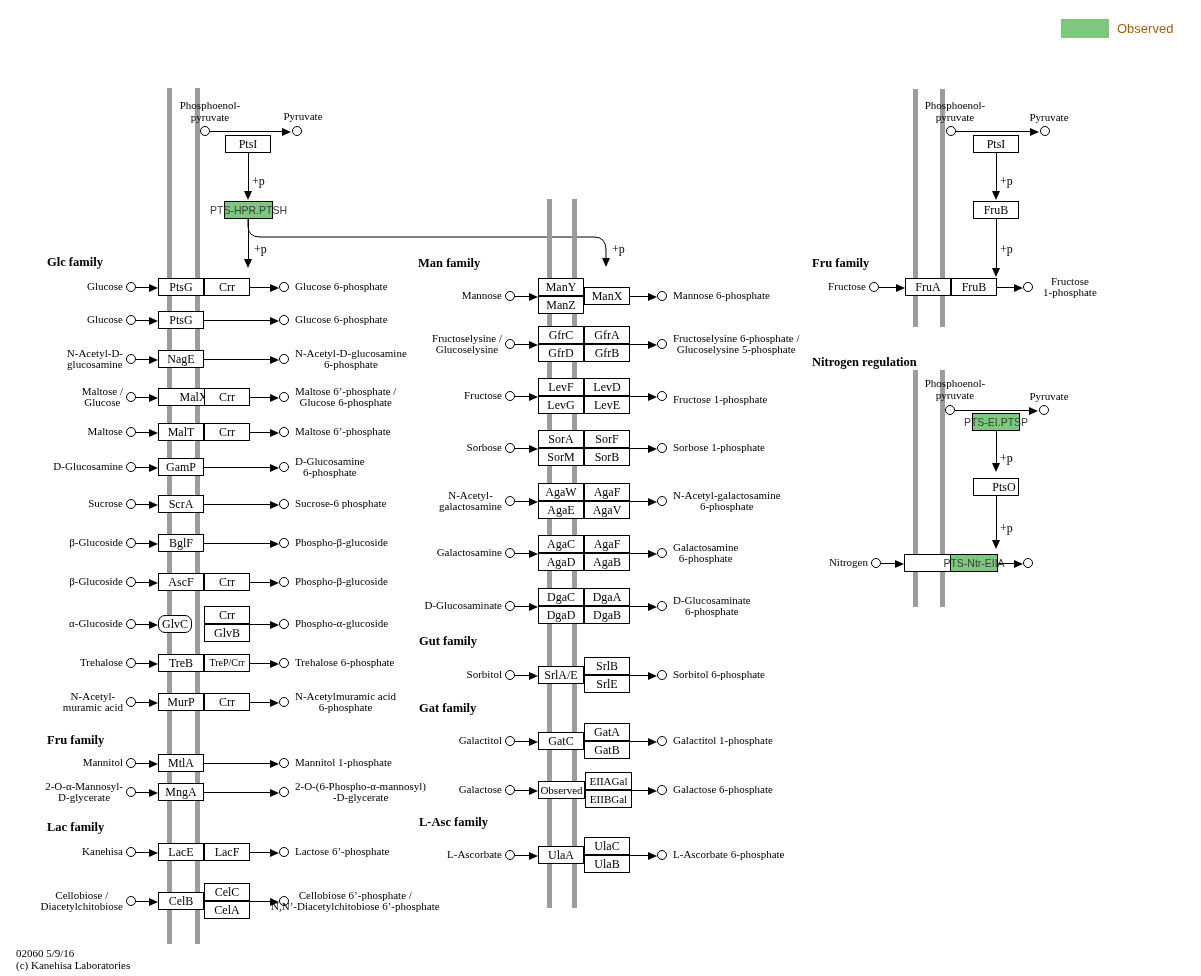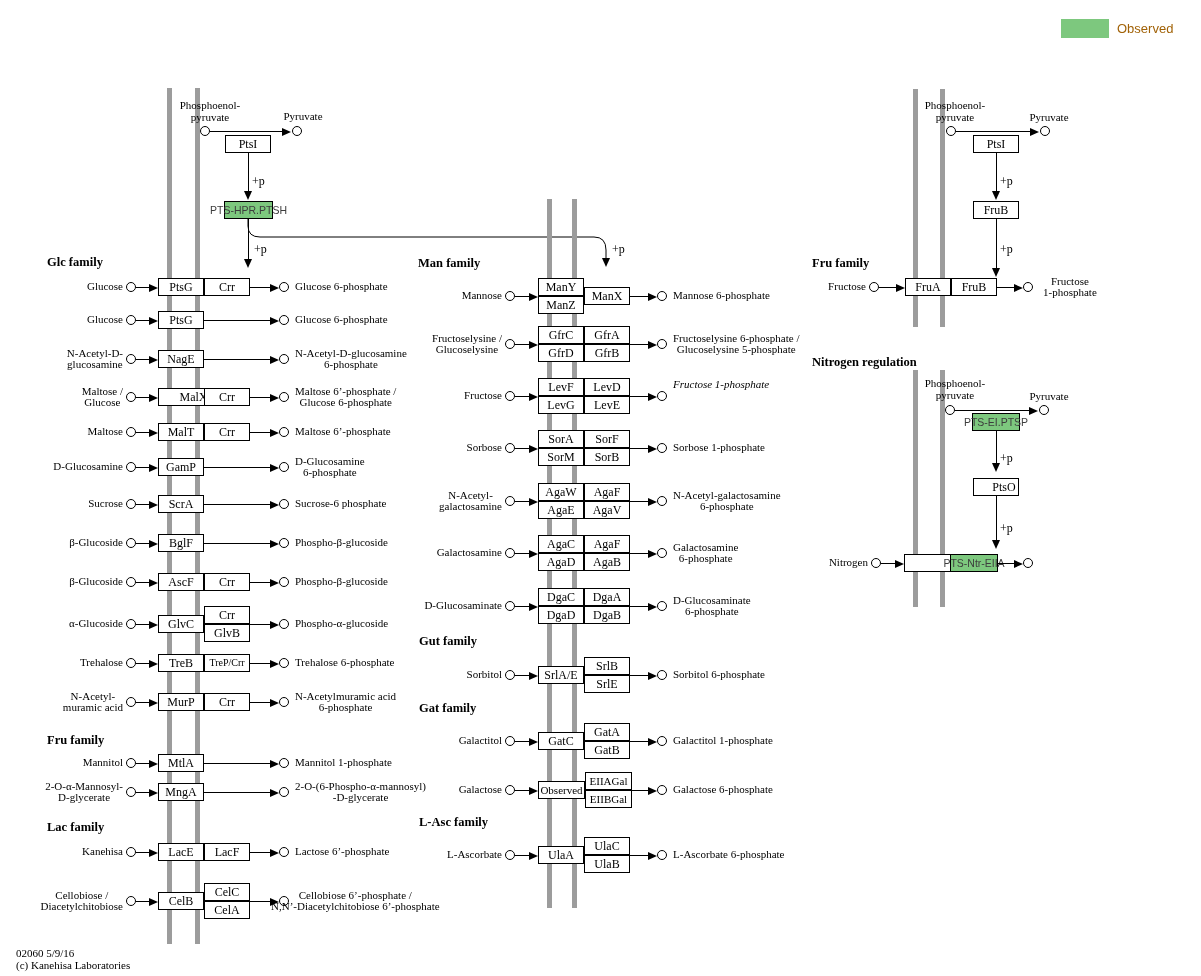--- a/index.html
+++ b/index.html
@@ -179,21 +179,21 @@
       <div class="cmpd" style="left: 279px; top: 577px;"></div>
       <div class="lbl c" style="left: 295px; top: 576.25px;">
         <div>Phospho-β-glucoside</div>
       </div>
       <div class="lbl c" style="right: 1078px; top: 618.25px; text-align: center;">
         <div>α-Glucoside</div>
       </div>
       <div class="cmpd" style="left: 126px; top: 619px;"></div>
       <div class="hl" style="left: 136px; top: 624px; width: 14px;"></div>
       <div class="ar" style="left: 149px; top: 620.5px;"></div>
-      <div class="gbox" style="left: 158px; top: 615px; width: 46px; height: 18px;">GlvC</div>
+      <div class="gbox" style="left: 158px; top: 615px; width: 34px; height: 18px; border-radius: 7px;">GlvC</div>
       <div class="gbox" style="left: 204px; top: 606px; width: 46px; height: 18px;">Crr</div>
       <div class="gbox" style="left: 204px; top: 624px; width: 46px; height: 18px;">GlvB</div>
       <div class="hl" style="left: 250px; top: 624px; width: 21px;"></div>
       <div class="ar" style="left: 270px; top: 620.5px;"></div>
       <div class="cmpd" style="left: 279px; top: 619px;"></div>
       <div class="lbl c" style="left: 295px; top: 618.25px;">
         <div>Phospho-α-glucoside</div>
       </div>
       <div class="lbl c" style="right: 1078px; top: 657.25px; text-align: center;">
         <div>Trehalose</div>
@@ -323,21 +323,21 @@
       <div class="cmpd" style="left: 505px; top: 391px;"></div>
       <div class="hl" style="left: 515px; top: 396px; width: 15px;"></div>
       <div class="ar" style="left: 529px; top: 392.5px;"></div>
       <div class="gbox" style="left: 538px; top: 378px; width: 46px; height: 18px;">LevF</div>
       <div class="gbox" style="left: 538px; top: 396px; width: 46px; height: 18px;">LevG</div>
       <div class="gbox" style="left: 584px; top: 378px; width: 46px; height: 18px;">LevD</div>
       <div class="gbox" style="left: 584px; top: 396px; width: 46px; height: 18px;">LevE</div>
       <div class="hl" style="left: 630px; top: 396px; width: 19px;"></div>
       <div class="ar" style="left: 648px; top: 392.5px;"></div>
       <div class="cmpd" style="left: 657px; top: 391px;"></div>
-      <div class="lbl c" style="left: 673px; top: 379px; font-style: italic;">
+      <div class="lbl c" style="left: 673px; top: 394px;">
         <div>Fructose 1-phosphate</div>
       </div>
       <div class="lbl c" style="right: 699px; top: 442.25px; text-align: center;">
         <div>Sorbose</div>
       </div>
       <div class="cmpd" style="left: 505px; top: 443px;"></div>
       <div class="hl" style="left: 515px; top: 448px; width: 15px;"></div>
       <div class="ar" style="left: 529px; top: 444.5px;"></div>
       <div class="gbox" style="left: 538px; top: 430px; width: 46px; height: 18px;">SorA</div>
       <div class="gbox" style="left: 538px; top: 448px; width: 46px; height: 18px;">SorM</div>

